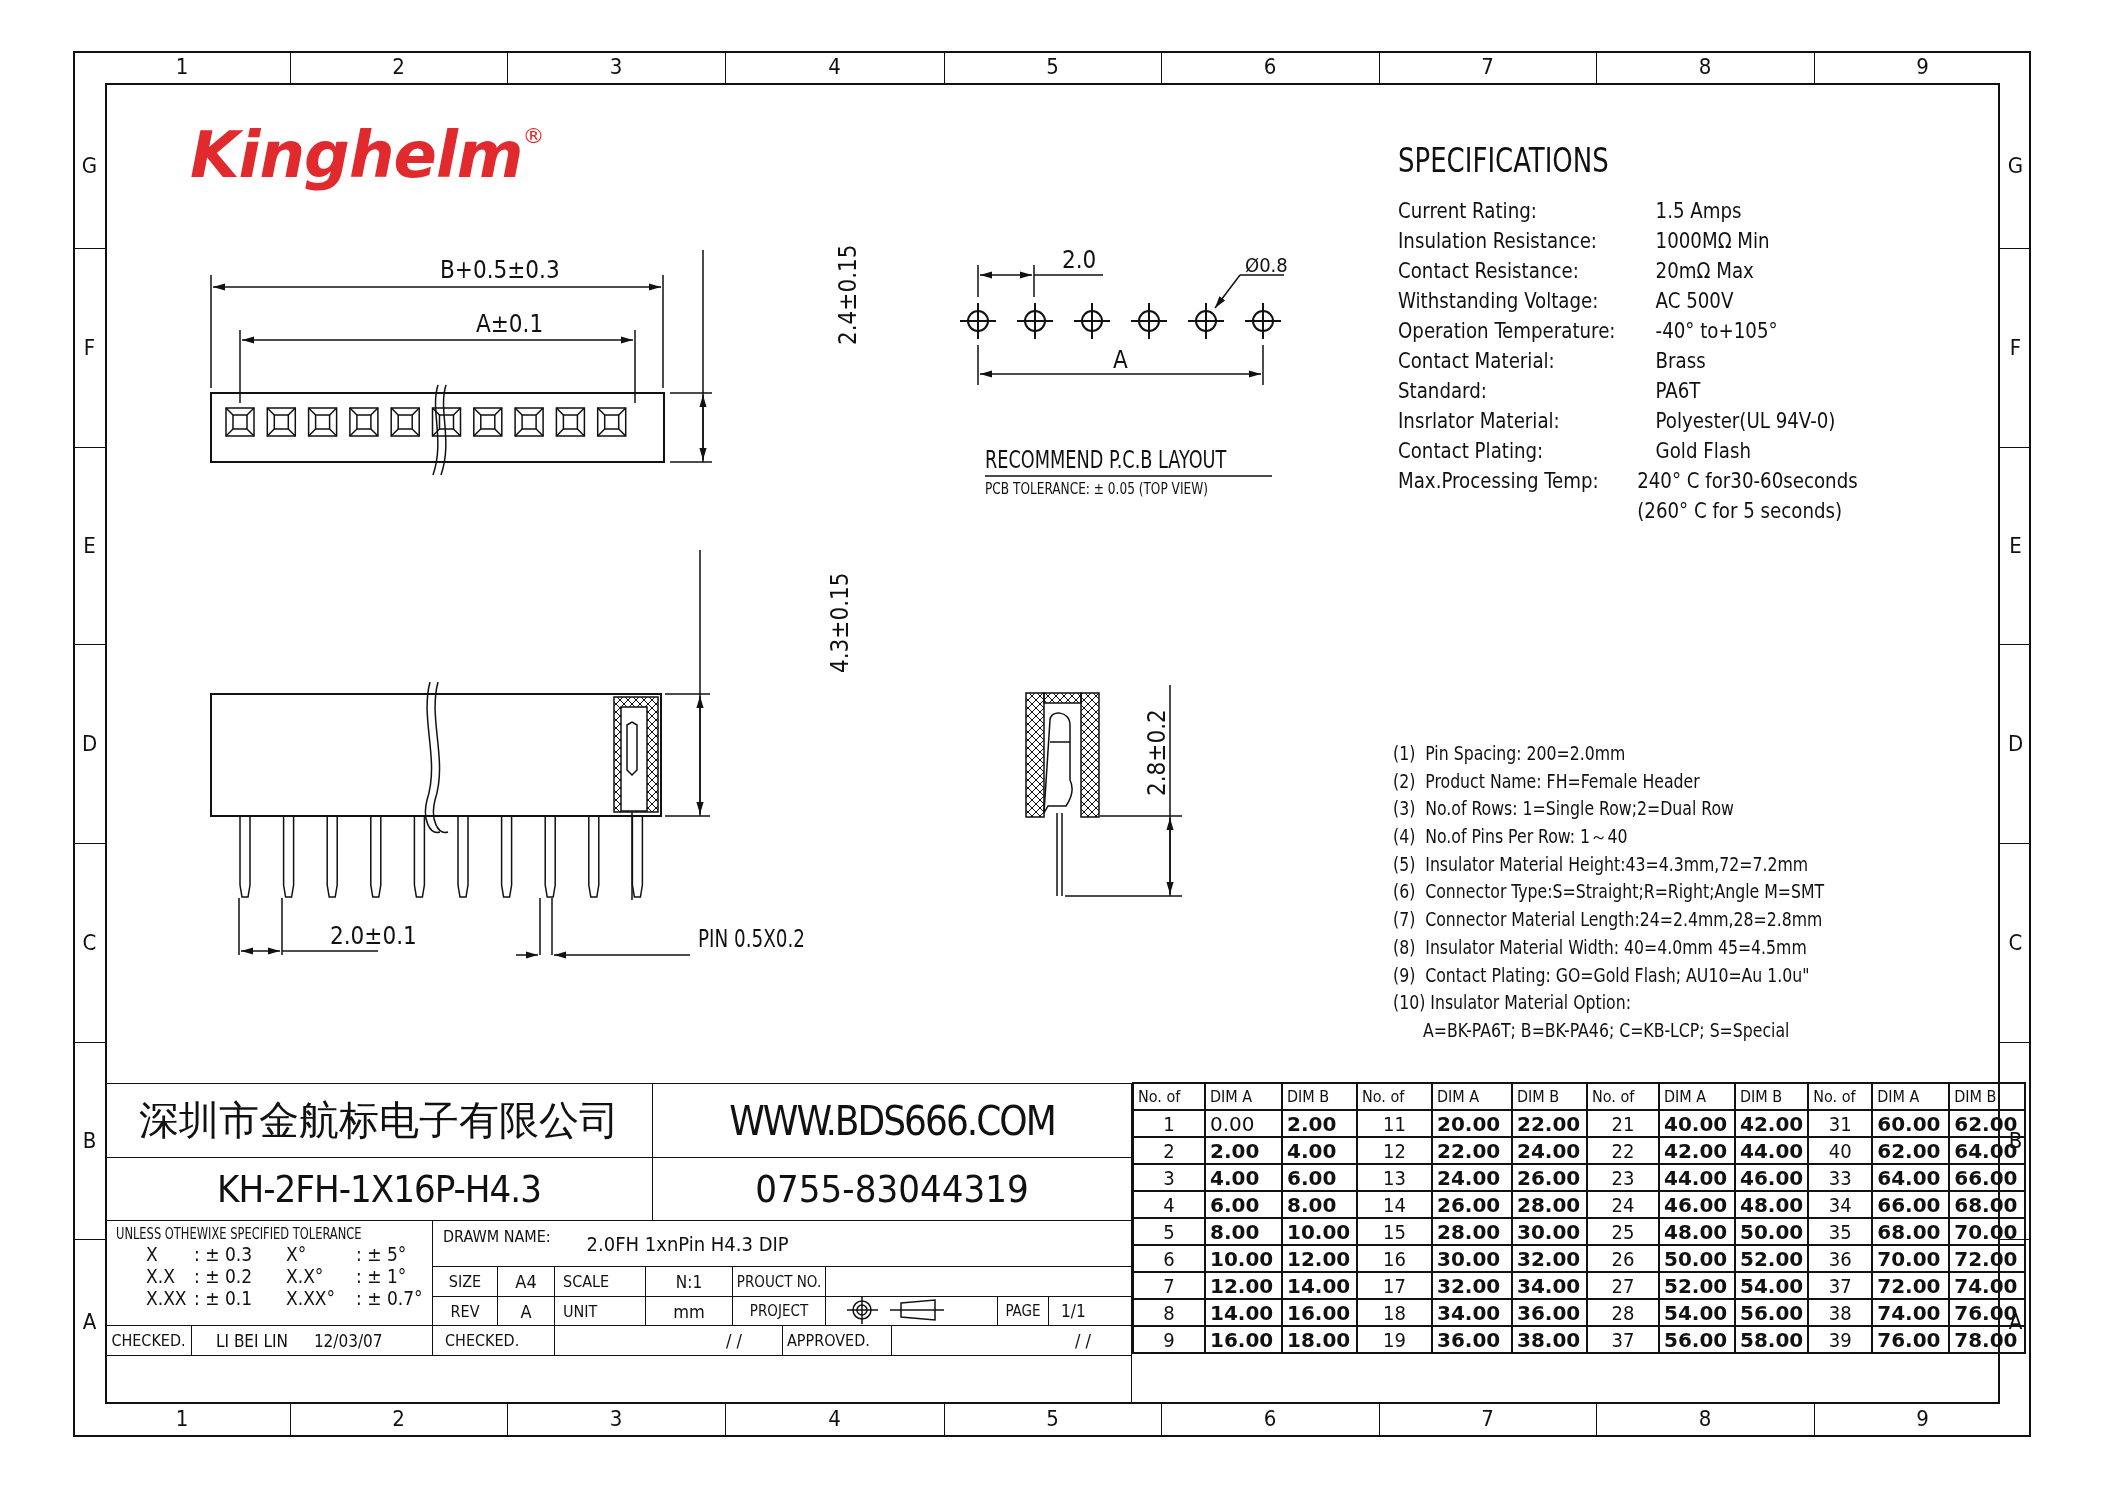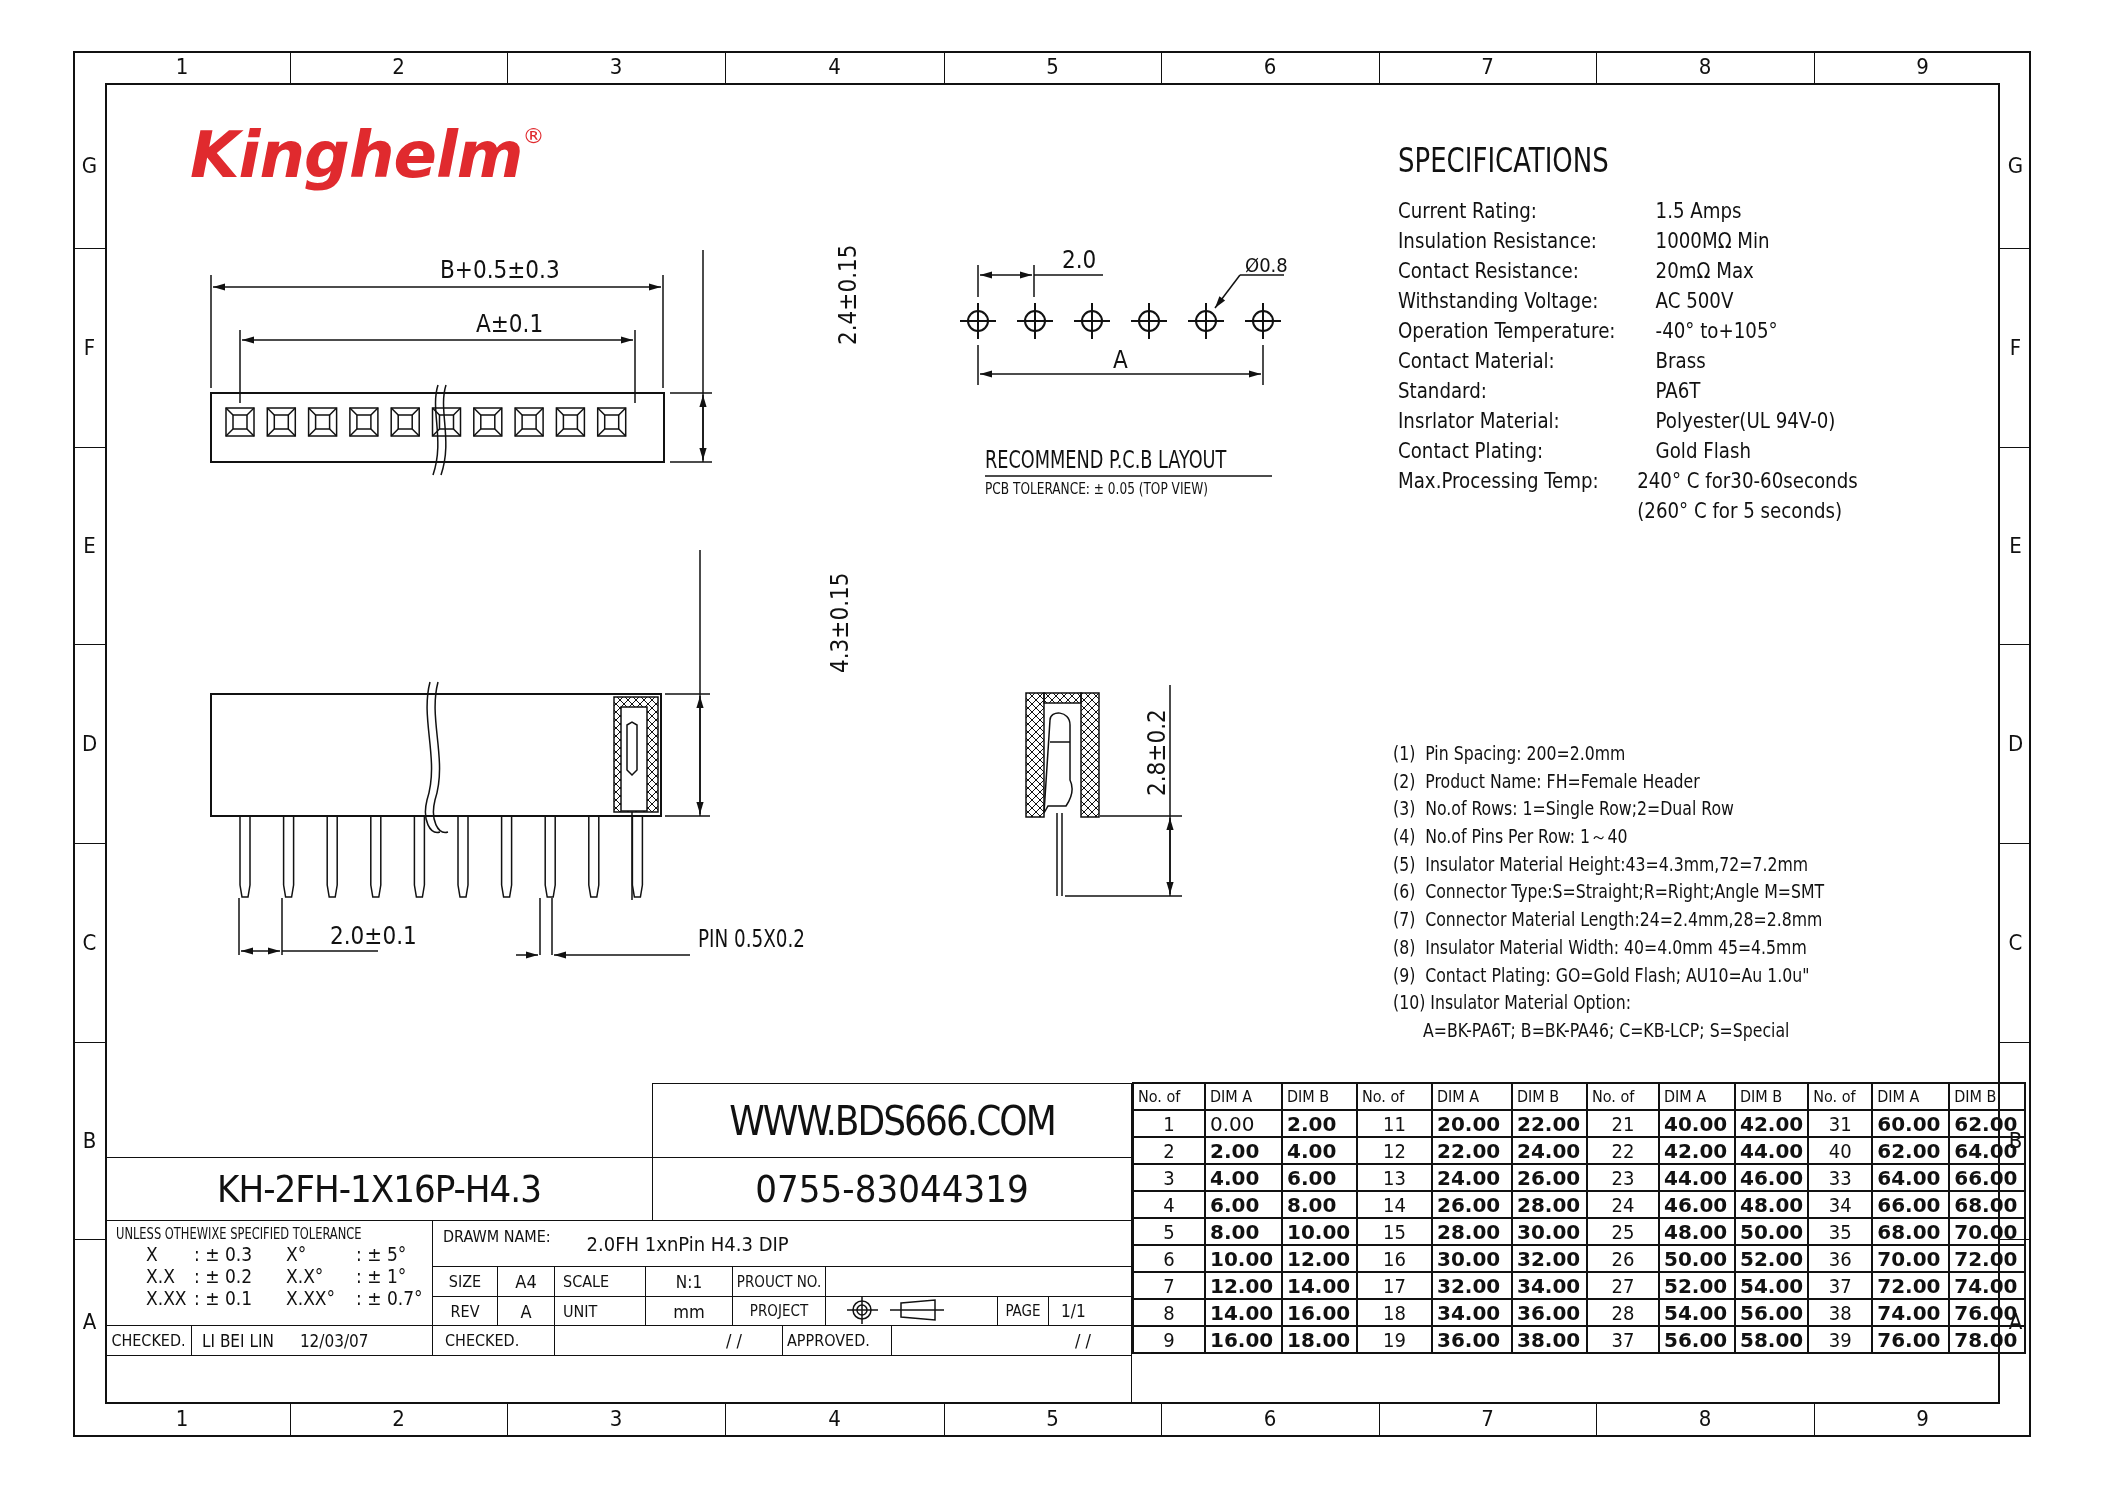--- a/index.html
+++ b/index.html
@@ -408,20 +408,21 @@
     <div class="note" style="height: 27.7px; line-height: 27.7px; white-space: pre;">(5)  Insulator Material Height:43=4.3mm,72=7.2mm</div>
     <div class="note" style="height: 27.7px; line-height: 27.7px; white-space: pre;">(6)  Connector Type:S=Straight;R=Right;Angle M=SMT</div>
     <div class="note" style="height: 27.7px; line-height: 27.7px; white-space: pre;">(7)  Connector Material Length:24=2.4mm,28=2.8mm</div>
     <div class="note" style="height: 27.7px; line-height: 27.7px; white-space: pre;">(8)  Insulator Material Width: 40=4.0mm 45=4.5mm</div>
     <div class="note" style="height: 27.7px; line-height: 27.7px; white-space: pre;">(9)  Contact Plating: GO=Gold Flash; AU10=Au 1.0u"</div>
     <div class="note" style="height: 27.7px; line-height: 27.7px; white-space: pre;">(10) Insulator Material Option:</div>
     <div class="note" style="height: 27.7px; line-height: 27.7px; white-space: pre;">      A=BK-PA6T; B=BK-PA46; C=KB-LCP; S=Special</div>
   </div>
 
 <div class="abs" style="left:105px;top:1083px;width:1027px;height:321px;">
+  <div class="cell" style="left:0;top:0;width:548px;height:75px;font-size:40px;font-family:'DejaVu Serif',serif;">深圳市金航标电子有限公司</div>
   <div class="cell" style="left:547px;top:0;width:480px;height:75px;font-size:40px;letter-spacing:-2px;">WWW.BDS666.COM</div>
   <div class="cell" style="left:0;top:74px;width:548px;height:64px;font-size:38px;letter-spacing:-1px;">KH-2FH-1X16P-H4.3</div>
   <div class="cell" style="left:547px;top:74px;width:480px;height:64px;font-size:38px;">0755-83044319</div>
 
   <div class="cell" style="left:0;top:137px;width:328px;height:106px;flex-direction:column;align-items:flex-start;justify-content:flex-start;padding:4px 10px;">
     <div style="font-size:15px;transform:scaleX(0.85);transform-origin:left;">UNLESS OTHEWIXE SPECIFIED TOLERANCE</div>
     <div id="tol-rows" style="font-size:19px;line-height:22px;padding-left:30px;">
         <div style="display: flex;">
           <span style="width: 48px; display: inline-block;">X</span>
           <span style="width: 92px; display: inline-block;">: ± 0.3</span>
@@ -436,21 +437,21 @@
         </div>
         <div style="display: flex;">
           <span style="width: 48px; display: inline-block;">X.XX</span>
           <span style="width: 92px; display: inline-block;">: ± 0.1</span>
           <span style="width: 70px; display: inline-block;">X.XX°</span>
           <span style="width: 80px; display: inline-block;">: ± 0.7°</span>
         </div>
       </div>
   </div>
   <div class="cell" style="left:0;top:242px;width:87px;height:31px;font-size:16px;">CHECKED.</div>
-  <div class="cell" style="left:86px;top:242px;width:242px;height:31px;font-size:17px;justify-content:flex-start;padding-left:10px;gap:26px;">
+  <div class="cell" style="left:86px;top:242px;width:242px;height:31px;font-size:17px;justify-content:flex-start;padding-left:24px;gap:26px;">
     <span>LI  BEI  LIN</span>
     <span>12/03/07</span>
   </div>
 
   <div class="cell" style="left:327px;top:137px;width:700px;height:47px;justify-content:flex-start;padding-left:10px;">
     <span style="font-size:16px;margin-right:36px;align-self:flex-start;margin-top:6px;">DRAWM NAME:</span>
     <span style="font-size:20px;">2.0FH 1xnPin H4.3 DIP</span>
   </div>
 
   <div class="cell" style="left:327px;top:183px;width:66px;height:31px;font-size:16px;">SIZE</div>

